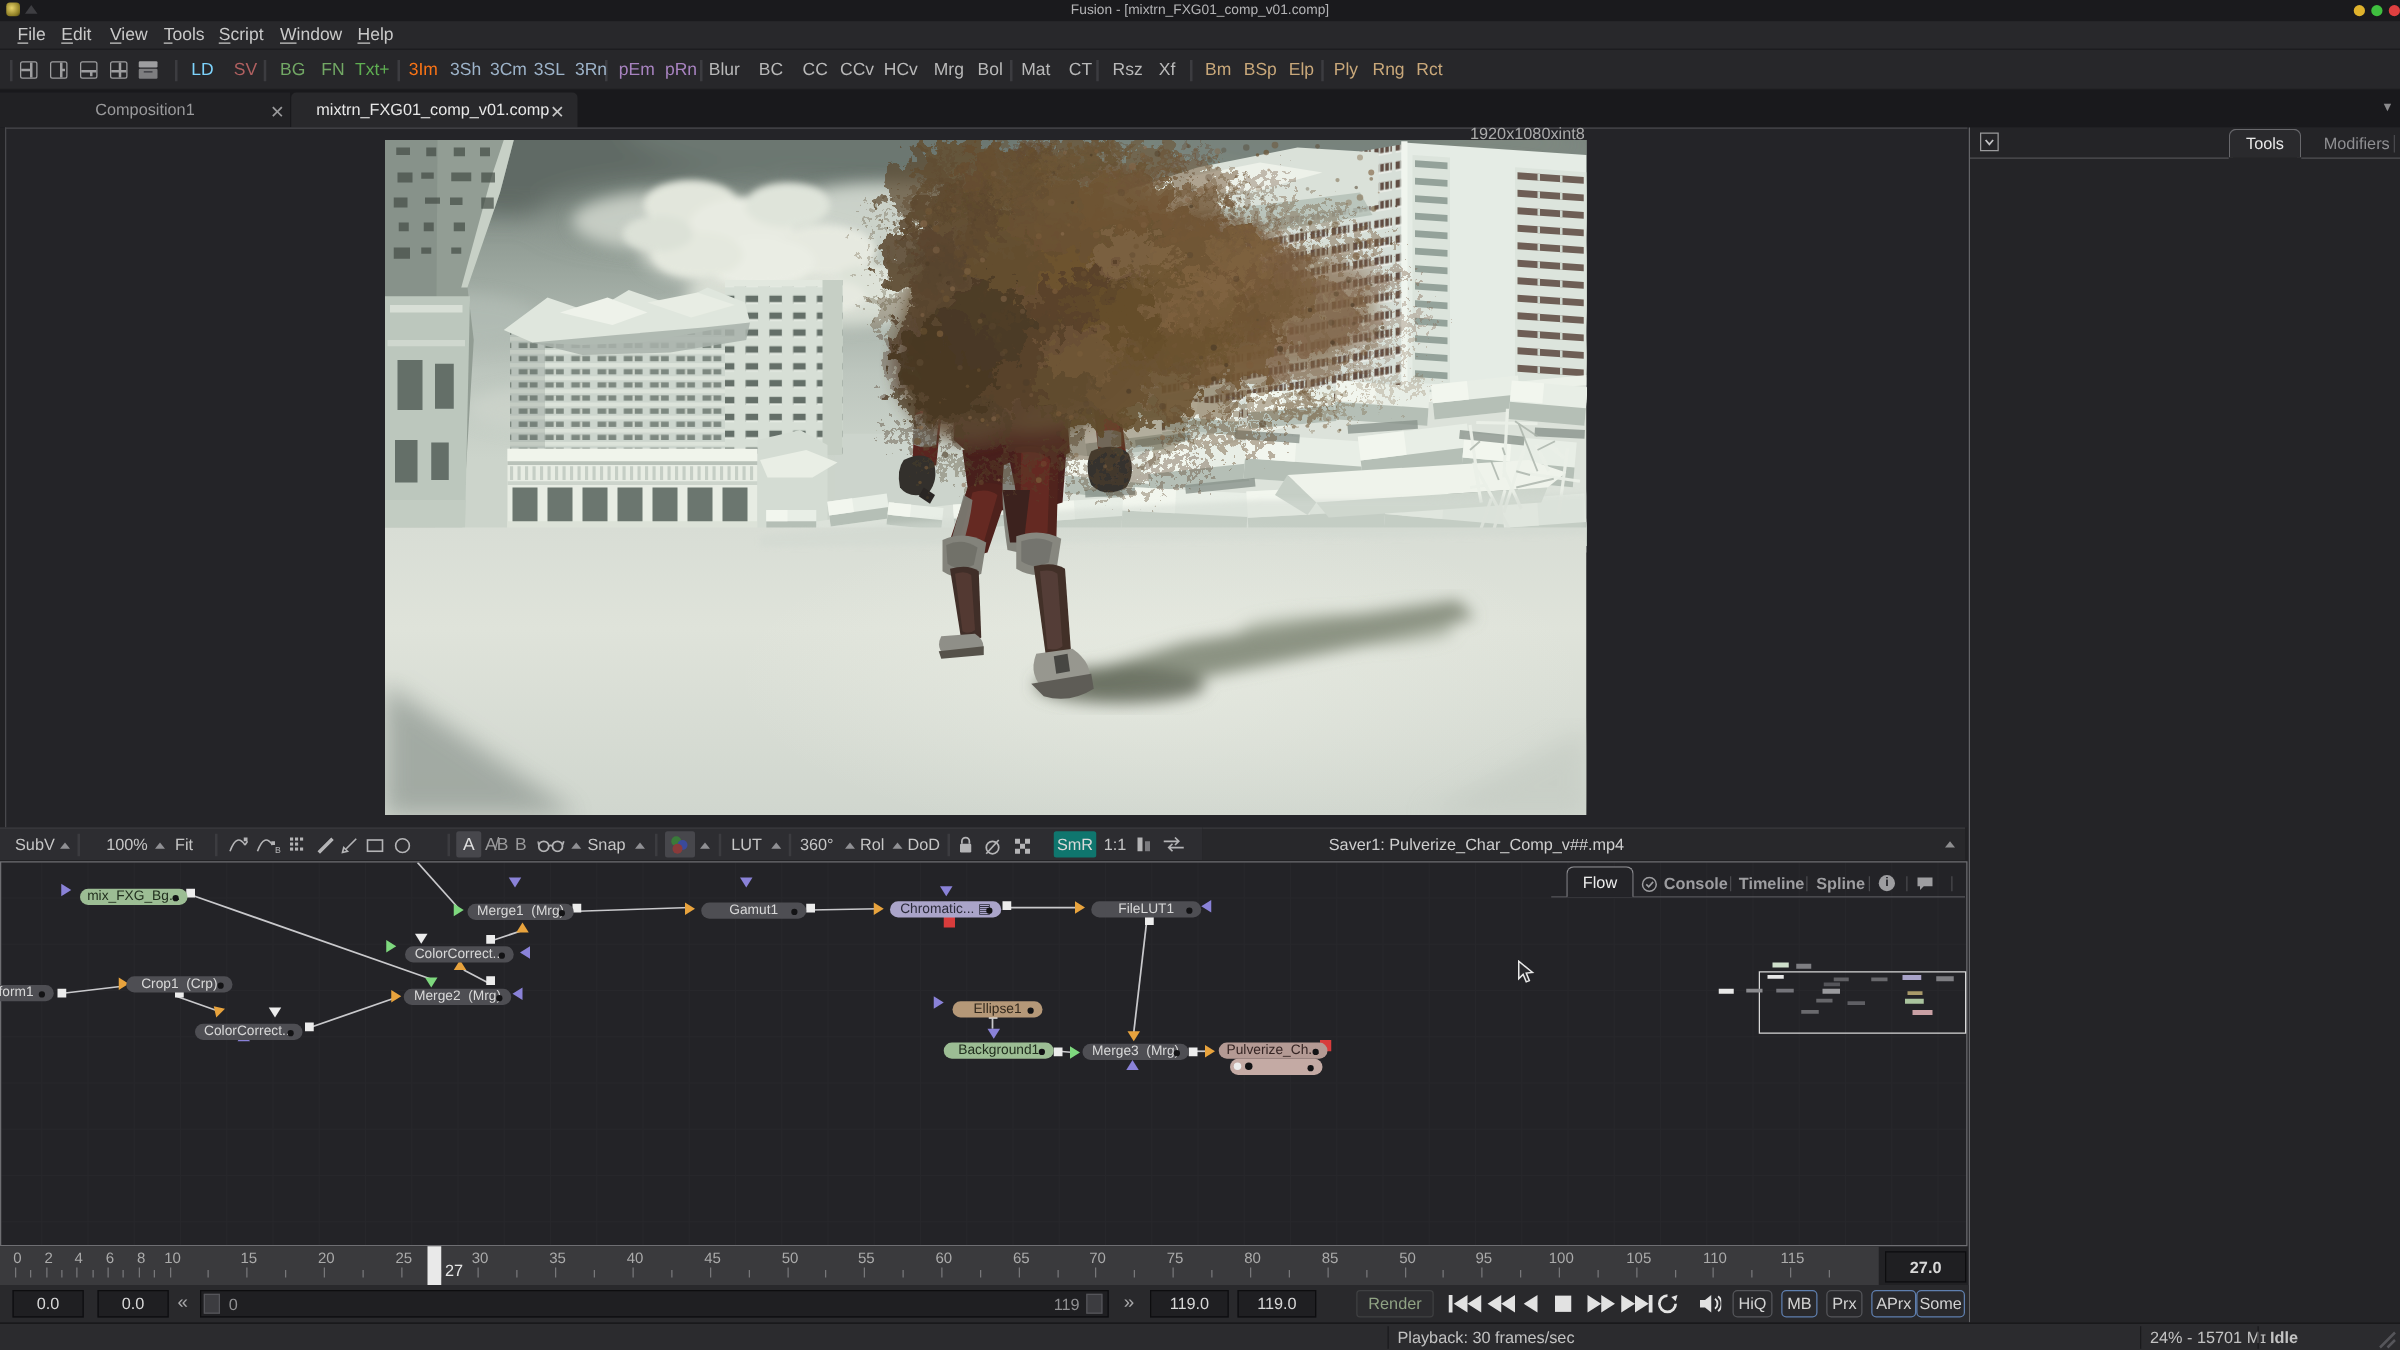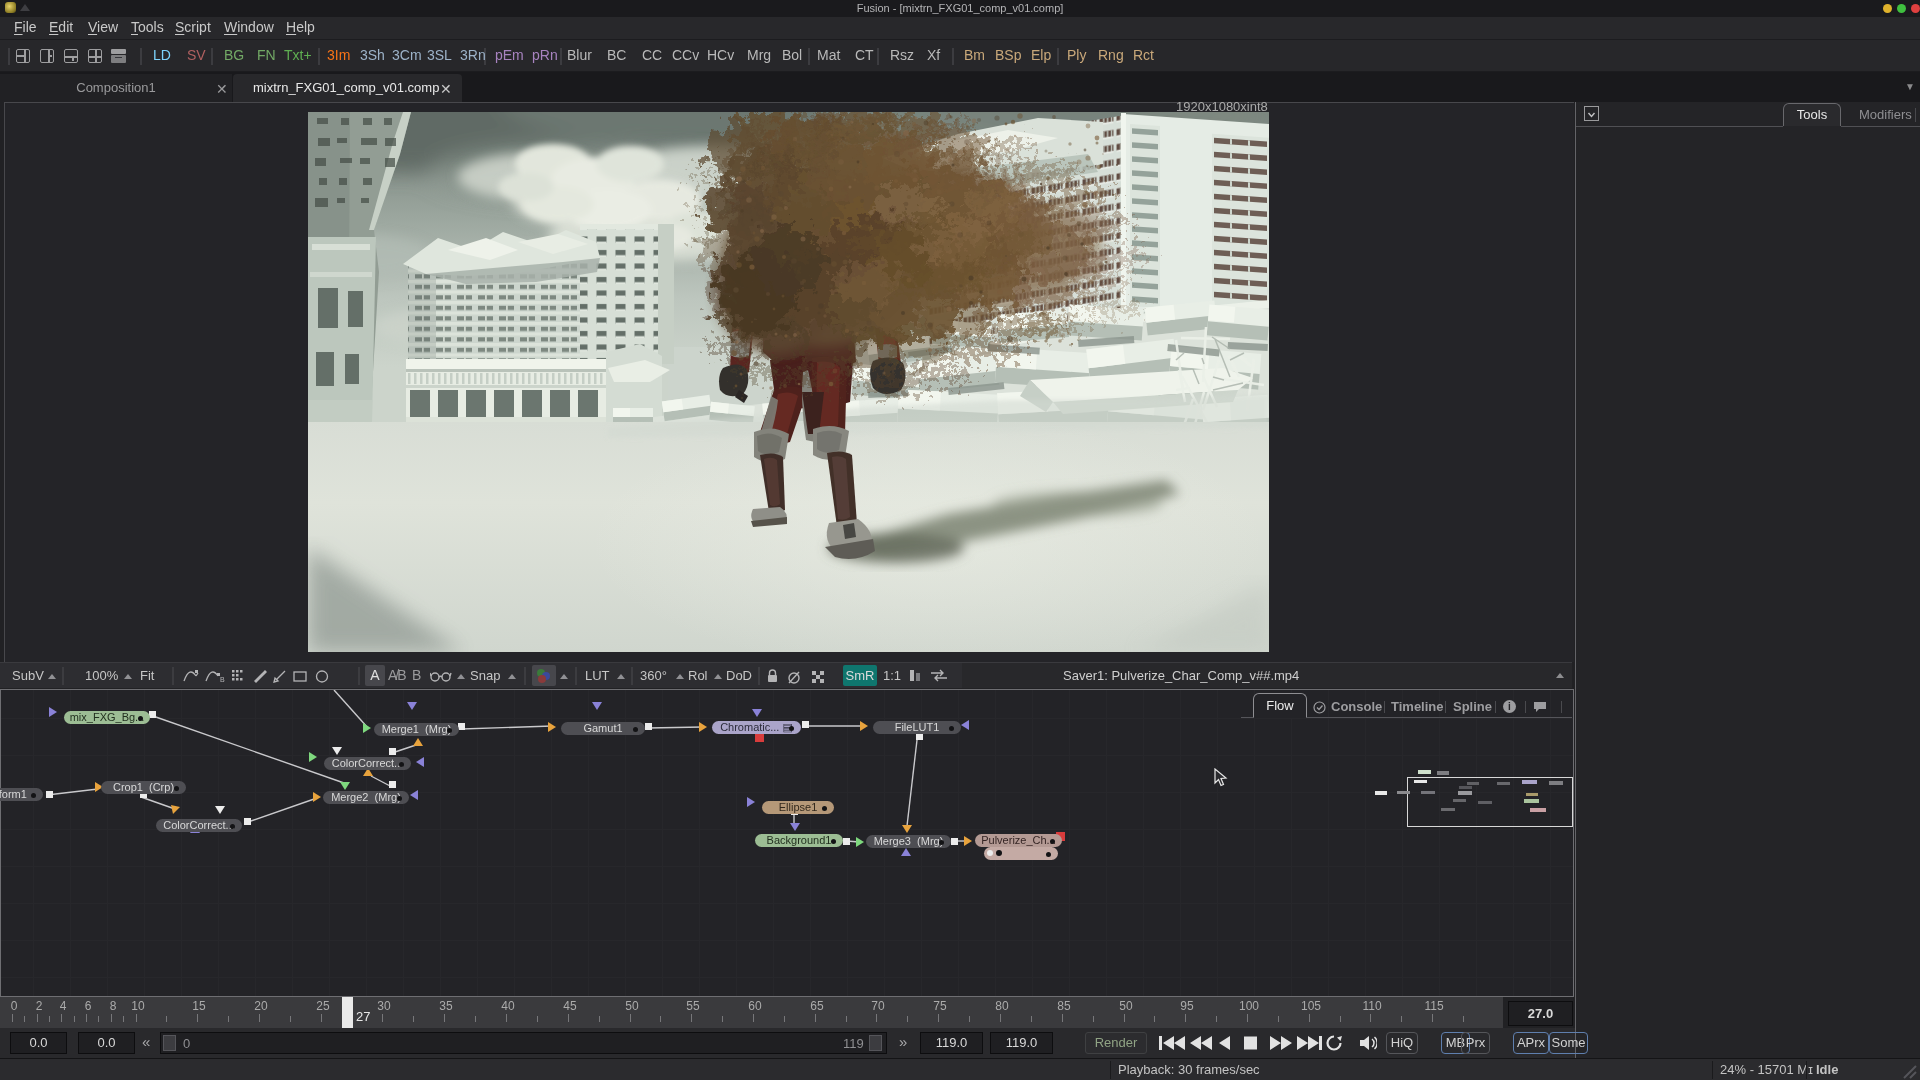--- a/index.html
+++ b/index.html
@@ -39,21 +39,21 @@
   
   #rightpanel { left:1575px; top:102px; width:345px; height:956px; background:#242427; border-left:1px solid #646468; }
   
   #ruler { left:0; top:997px; width:1503px; height:31px; background:#3a3a3d; color:#ababab; font-size:12px; }
   .tick { position:absolute; top:17px; width:1px; height:8px; background:#77777a; }
   .rnum { position:absolute; top:2px; }
   
   #transport { left:0; top:1028px; width:1575px; height:30px; background:#29292c; }
   .fld { position:absolute; top:4px; height:22px; background:#1f1f22; border:1px solid #0d0d0f; color:#d8d8d8; font-size:13px; text-align:center; line-height:20px; }
   .pbtn { position:absolute; top:4px; height:22px; border:1px solid #55565a; border-radius:4px; color:#d2d2d2; font-size:13px; text-align:center; line-height:20px; }
-  .blue { border-color:#5f7fae;margin-left:16px; }
+  .blue { border-color:#5f7fae; }
   
   #statusbar { left:0; top:1058px; width:1920px; height:22px; background:#2b2b2e; border-top:1px solid #141416; color:#c3c3c3; font-size:13px; }
   #statusbar .vsep { position:absolute; top:2px; width:1px; height:18px; background:#1a1a1c; }
 </style>
 </head>
 <body>
   <div class="abs" id="titlebar">
     <div id="title">Fusion - [mixtrn_FXG01_comp_v01.comp]</div>
     <div class="abs tl" style="left:1883px; background:#dfb22c;"></div>
     <div class="abs tl" style="left:1897px; background:#3fbf3f;"></div>

